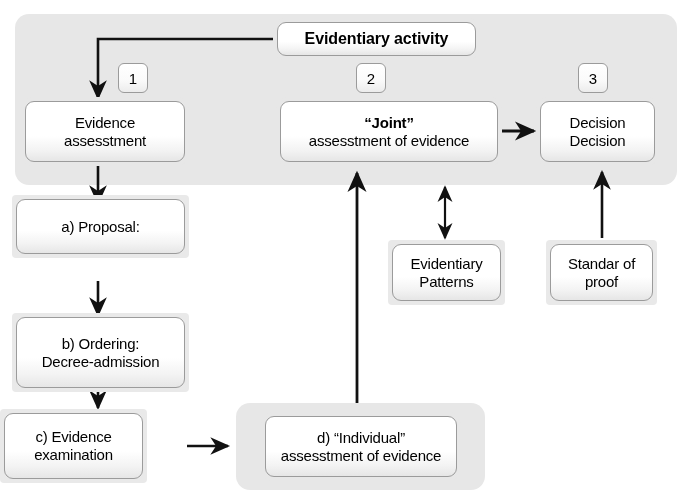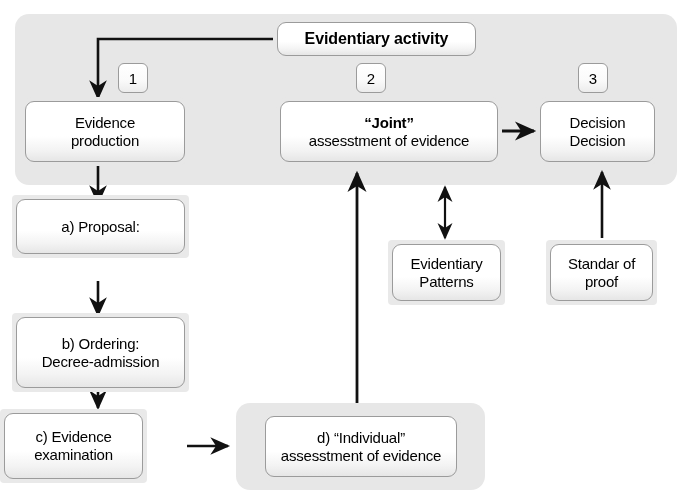--- a/index.html
+++ b/index.html
@@ -144,21 +144,21 @@
 
   <div class="node on-panel titlebox" style="left:277px; top:22px; width:199px; height:34px;">
     <div class="node-inner">
       <span class="line1 bold">Evidentiary activity</span>
     </div>
   </div>
 
   <div class="node on-panel" style="left:25px; top:101px; width:160px; height:61px;">
     <div class="node-inner">
       <span class="line1">Evidence</span>
-      <span class="line2">production</span>
+      <span class="line2">assesstment</span>
     </div>
   </div>
 
   <div class="node on-panel" style="left:268px; top:101px; width:218px; height:61px;margin-left:12px;">
     <div class="node-inner">
       <span class="line1 bold">“Joint”</span>
       <span class="line2">assesstment of evidence</span>
     </div>
   </div>
 

